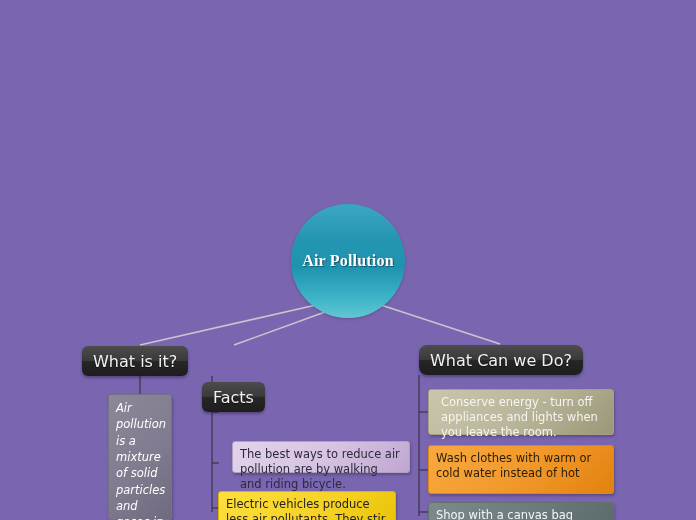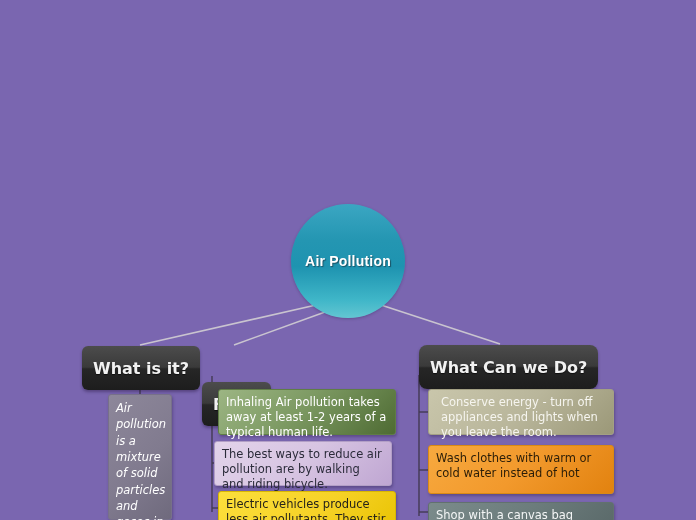--- a/index.html
+++ b/index.html
@@ -43,42 +43,42 @@
         #2496b2 32%,
         #1e93b0 55%,
         #3fb6c8 84%,
         #63c6d2 100%);
     box-shadow: 0 1px 3px rgba(40,25,70,0.30);
     display: flex;
     align-items: center;
     justify-content: center;
   }
   #root-label {
-    font-family: Liberation Sans, sans-serif;
+    font-family: Liberation Serif, serif;
     font-weight: bold;
-    font-size: 14px;
+    font-size: 16px;
     color: #ffffff;
     text-shadow: 1px 1px 1px rgba(25,60,75,0.75);
     letter-spacing: 0.2px;
     white-space: nowrap;
   }
   
   .branch-header {
     position: absolute;
-    height: 44px;
+    height: 30px;
     box-sizing: border-box;
     padding: 0 11px;
     display: flex;
     align-items: center;
     border-radius: 6px;
     background: linear-gradient(180deg, #4c4c4c 0%, #3a3a3a 48%, #262626 52%, #1d1d1d 100%);
     box-shadow: 0 2px 3px rgba(35,20,60,0.40);
     color: #f2f2f2;
     font-size: 16px;
-    font-weight: bold;
+    font-weight: normal;
     white-space: nowrap;
     text-shadow: 0 1px 1px rgba(0,0,0,0.6);
   }
   
   .card {
     position: absolute;
     box-sizing: border-box;
     padding: 5px 7px 6px 7px;
     border-radius: 3px;
     font-size: 11.5px;
@@ -158,24 +158,21 @@
   <div class="branch-header" style="left:82px; top:346px;">
     <span>What is it?</span>
   </div>
   <div class="card c-gray" style="left:108px; top:394px; width:64px; height:126px;">
     <span class="card-text">Air pollution is a mixture of solid particles and gases in the air. It occurs when the</span>
   </div>
 
   <div class="branch-header" style="left:202px; top:346px;margin-top:36px;">
     <span>Facts</span>
   </div>
-  <div class="card c-green" style="left:218px; top:389px; width:178px; height:46px;">
-    <span class="card-text">Inhaling Air pollution takes away at least 1-2 years of a typical human life.</span>
-  </div>
-  <div class="card c-lavender" style="left:214px; top:441px; width:178px; height:45px;">
+  <div class="card c-lavender" style="left:232px; top:441px; width:178px; height:32px;">
     <span class="card-text">The best ways to reduce air pollution are by walking and riding bicycle.</span>
   </div>
   <div class="card c-yellow" style="left:218px; top:491px; width:178px; height:46px;">
     <span class="card-text">Electric vehicles produce less air pollutants. They stir up dirt</span>
   </div>
 
   <div class="branch-header" style="left:419px; top:345px;border-radius:8px;">
     <span>What Can we Do?</span>
   </div>
   <div class="card c-khaki" style="left:428px; top:389px; width:186px; height:46px;padding-left:12px;">

